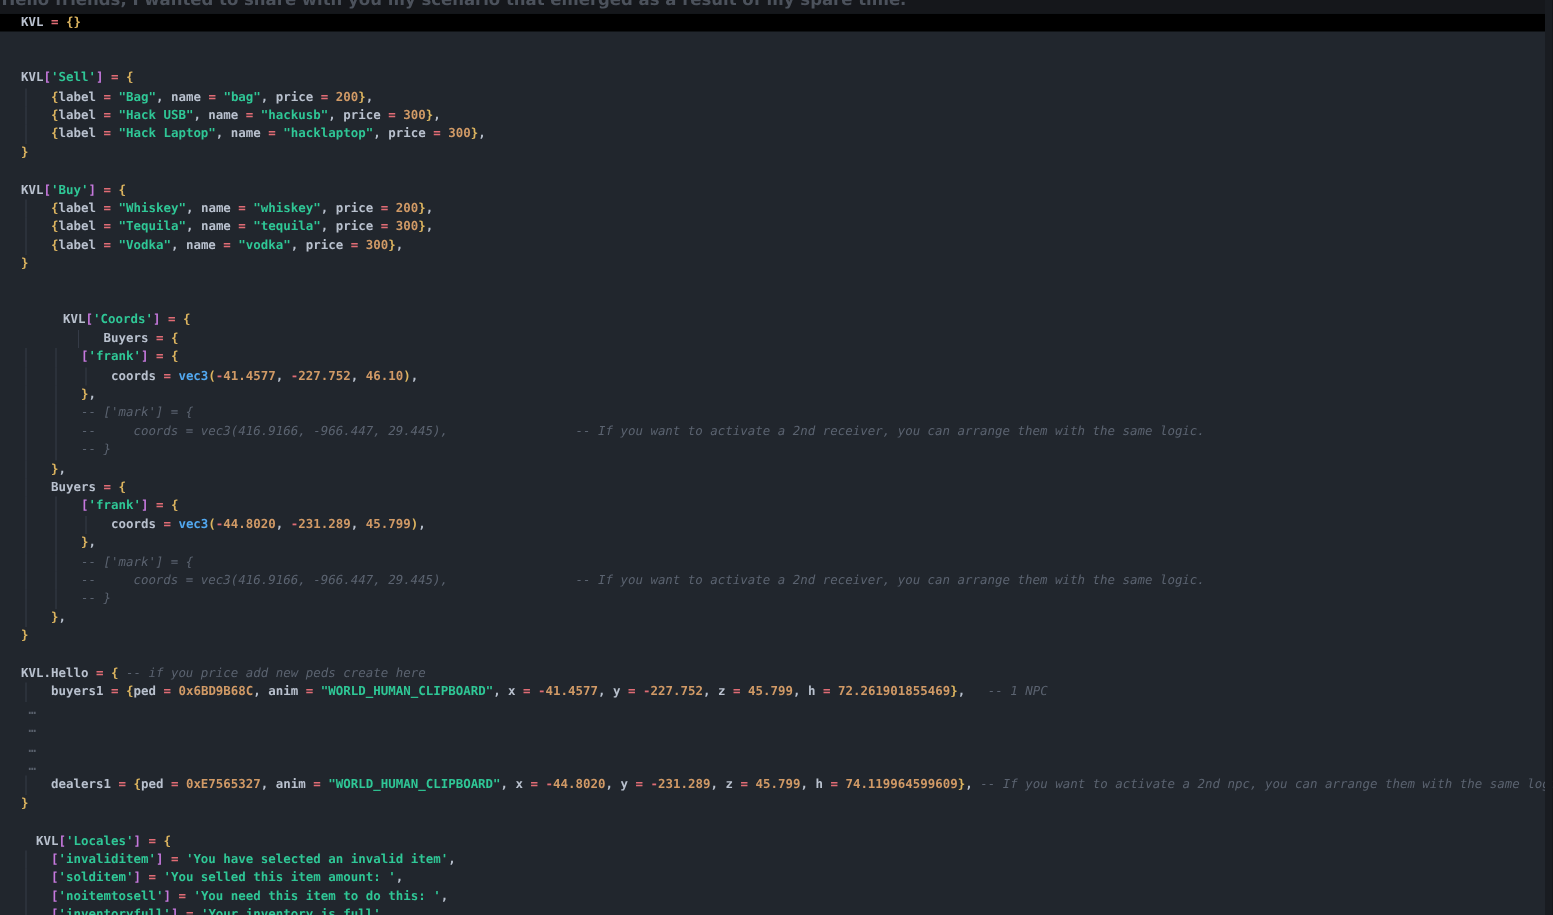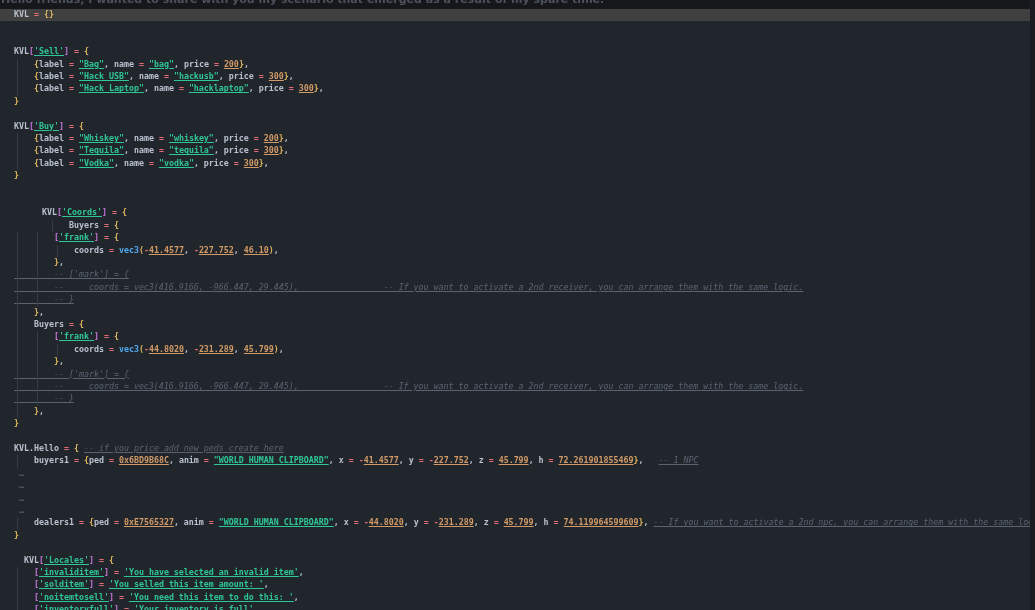--- a/index.html
+++ b/index.html
@@ -7,32 +7,32 @@
          background:#15171b;font-family:"DejaVu Sans Mono",monospace;}
   .top-strip{position:absolute;top:0;left:0;width:100%;height:9px;
              overflow:hidden;background:#15171b;}
   .prose{margin-top:-6px;margin-left:1px;white-space:pre;
          font:700 11px "DejaVu Sans",sans-serif;color:#4c525c;line-height:12px;}
   .code-area{position:absolute;top:9px;left:0;width:100%;height:601px;
              background:#21262d;overflow:hidden;}
   .line{position:absolute;left:0;width:100%;height:12.4px;line-height:12.4px;
         padding-left:14px;box-sizing:border-box;white-space:pre;
         font:700 8.3px "DejaVu Sans Mono",monospace;}
-  .line.hl{background:#404040;}
+  .line.hl{background:#000000;}
   .guides{position:absolute;left:14px;top:0;height:12.4px;
           background:repeating-linear-gradient(to right,#353b47 0 1px,transparent 1px 20px);
           background-position:3px 0;}
   .tk-plain{color:#b9c1ce;}
   .tk-op{color:#e06c75;}
-  .tk-str{color:#2fc796;text-decoration:underline;}
-  .tk-num{color:#d19a66;text-decoration:underline;}
+  .tk-str{color:#2fc796;}
+  .tk-num{color:#d19a66;}
   .tk-brace{color:#dcb45f;}
   .tk-bracket{color:#c678dd;}
   .tk-func{color:#52a8f0;}
-  .tk-comment{color:#5b6370;font-style:italic;font-weight:400;text-decoration:underline;}
+  .tk-comment{color:#5b6370;font-style:italic;font-weight:400;}
   .tk-dots{color:#59606c;}
   .right-edge{position:absolute;top:0;right:0;width:5px;height:100%;background:#191c21;}
 </style>
 </head>
 <body>
 
 <div class="stage">
   <div class="top-strip">
     <div class="prose">Hello friends, I wanted to share with you my scenario that emerged as a result of my spare time.</div>
   </div>

